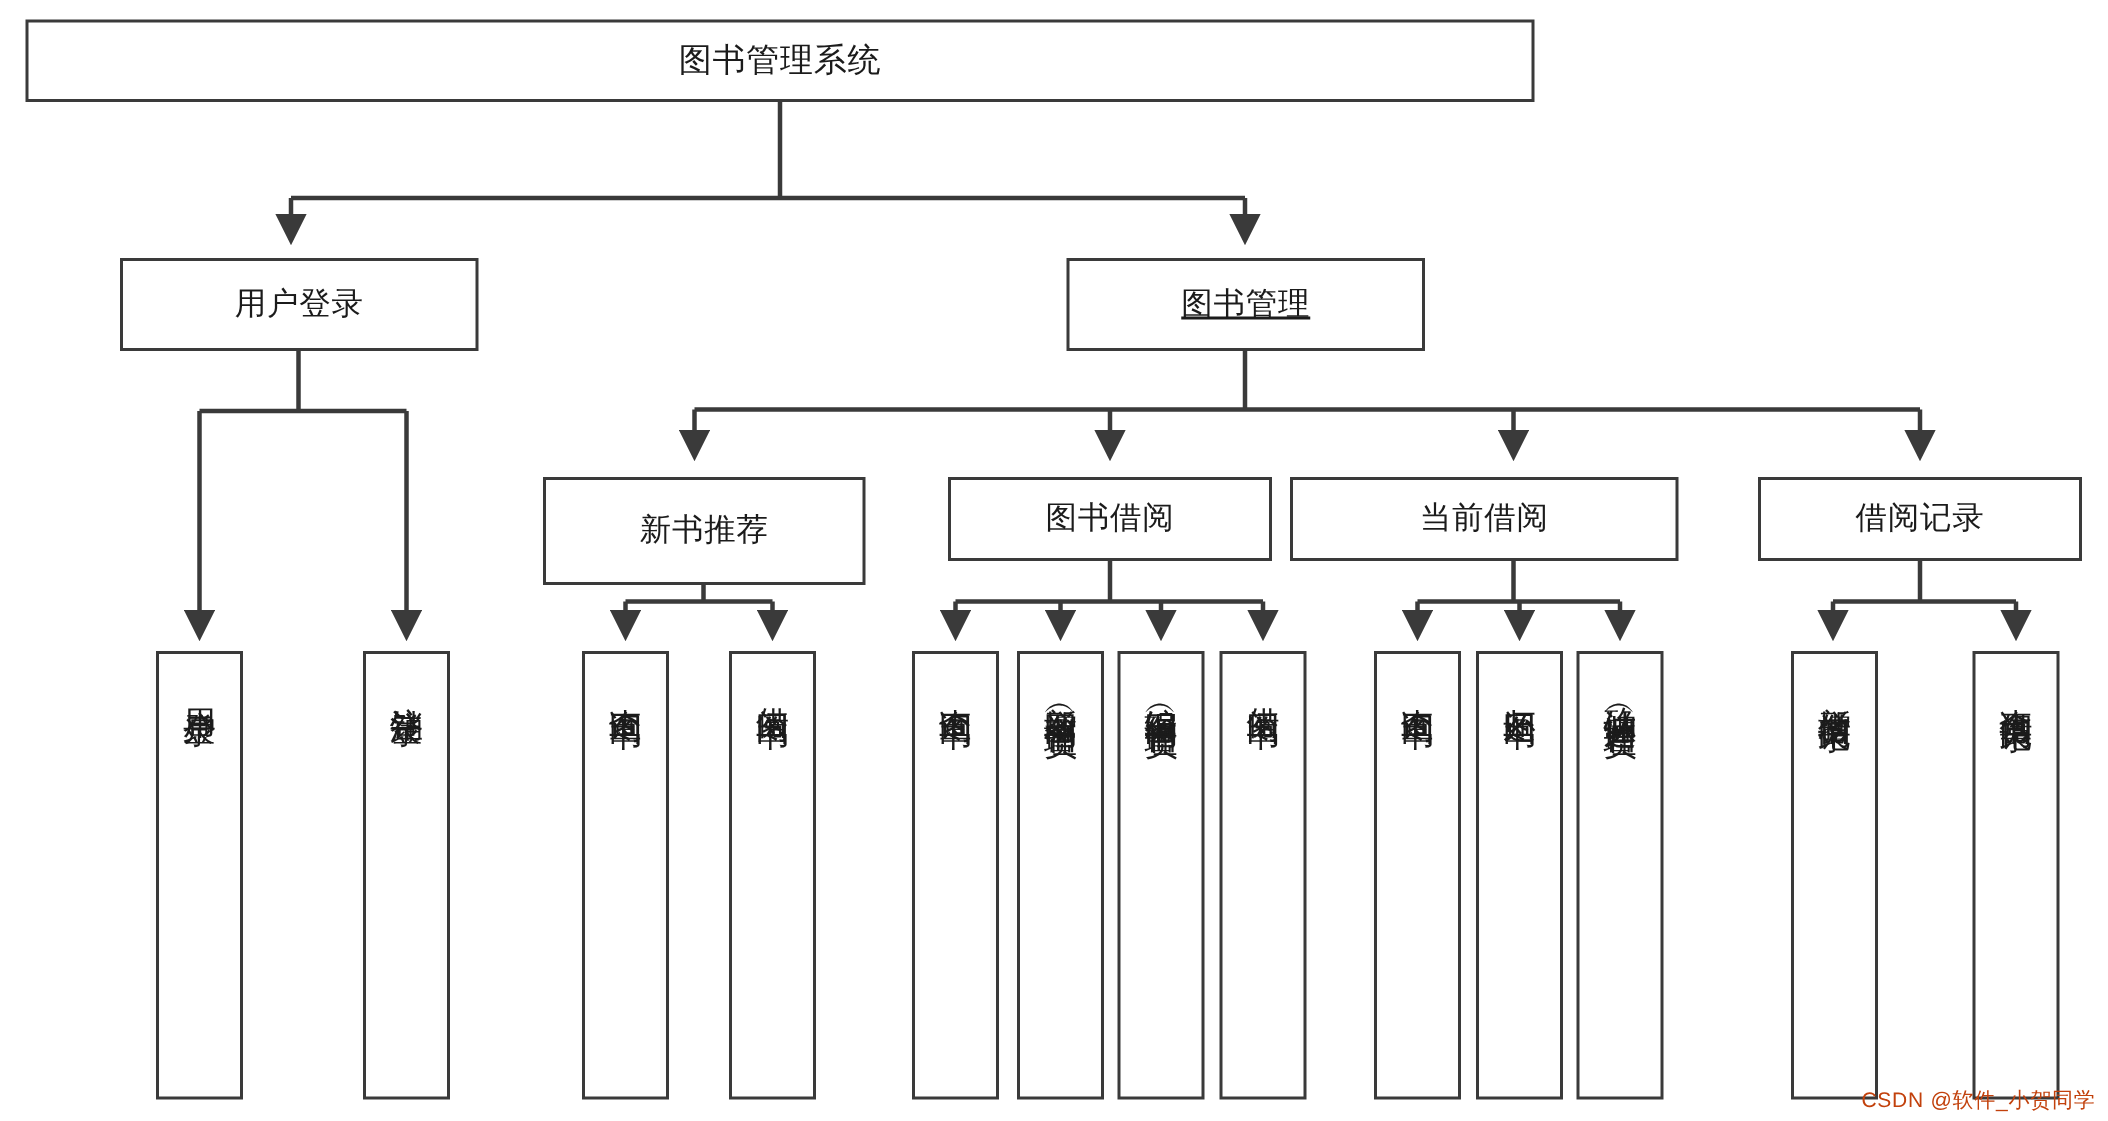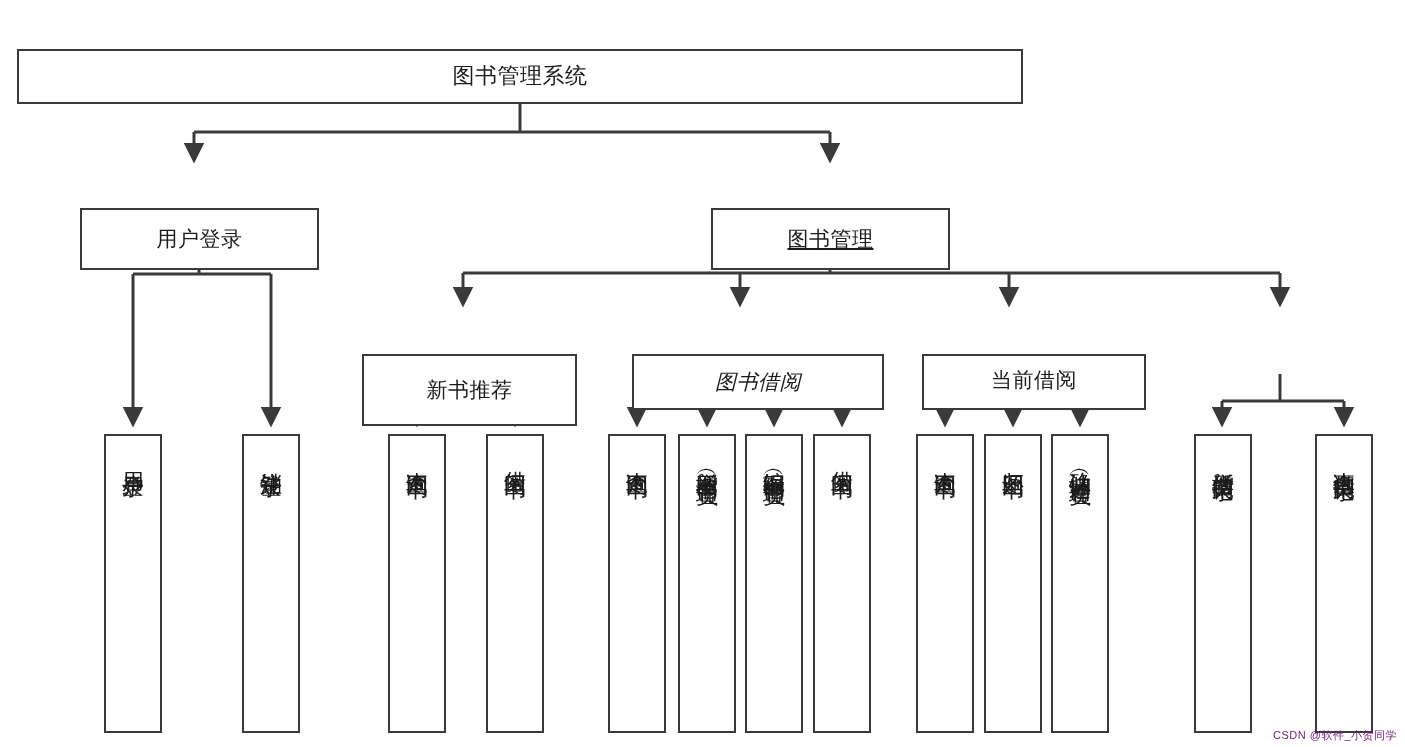--- a/index.html
+++ b/index.html
@@ -17,43 +17,42 @@
     border:2px solid #3a3a3a;
     display:flex;
     align-items:center;
     justify-content:center;
     color:#1b1b1b;
   }
   .node.h{ 
     font-size:21px;
     line-height:1.1;
     letter-spacing:0.5px;
-    margin-top:36px;
   }
   .node.root{ font-size:22px; }
   .node.v{ 
     align-items:flex-start;
     justify-content:center;
     padding-top:18px;
   }
   .vtext{
     writing-mode:vertical-rl;
     text-orientation:upright;
     font-size:22px;
     line-height:1.28;
     letter-spacing:2px;
     white-space:nowrap;
     color:#1b1b1b;
   }
   .watermark{
     position:absolute;
     right:8px;
     bottom:4px;
-    font-size:11px;
-    color:#701a75;
+    font-size:14px;
+    color:#c2410c;
     letter-spacing:0.5px;
     white-space:nowrap;
     user-select:none;
   }
 </style>
 </head>
 <body>
 
 <div id="canvas">
 
@@ -108,24 +107,25 @@
   </svg>
 
   <div class="node h root" style="left:17px;top:13px;width:1006px;height:55px;">图书管理系统</div>
 
   <div class="node h" style="left:80px;top:172px;width:239px;height:62px;">用户登录</div>
 
   <div class="node h" style="left:711px;top:172px;width:239px;height:62px;text-decoration:underline;">图书管理</div>
 
   <div class="node h" style="left:362px;top:318px;width:215px;height:72px;">新书推荐</div>
 
-  <div class="node h" style="left:632px;top:318px;width:252px;height:56px;font-style:italic;">图书借阅</div>
+  <div class="node h" style="left:632px;top:318px;width:216px;height:56px;">图书借阅</div>
 
-  <div class="node h" style="left:922px;top:318px;width:224px;height:56px;font-family:Liberation Mono, monospace;">当前借阅</div>
+  <div class="node h" style="left:860px;top:318px;width:259px;height:56px;">当前借阅</div>
 
+  <div class="node h" style="left:1172px;top:318px;width:216px;height:56px;">借阅记录</div>
 
   <div class="node v" style="left:104px;top:434px;width:58px;height:299px;">
     <span class="vtext">用户登录</span>
   </div>
   <div class="node v" style="left:242px;top:434px;width:58px;height:299px;">
     <span class="vtext">注销登录</span>
   </div>
 
   <div class="node v" style="left:388px;top:434px;width:58px;height:299px;">
     <span class="vtext">查询图书</span>

